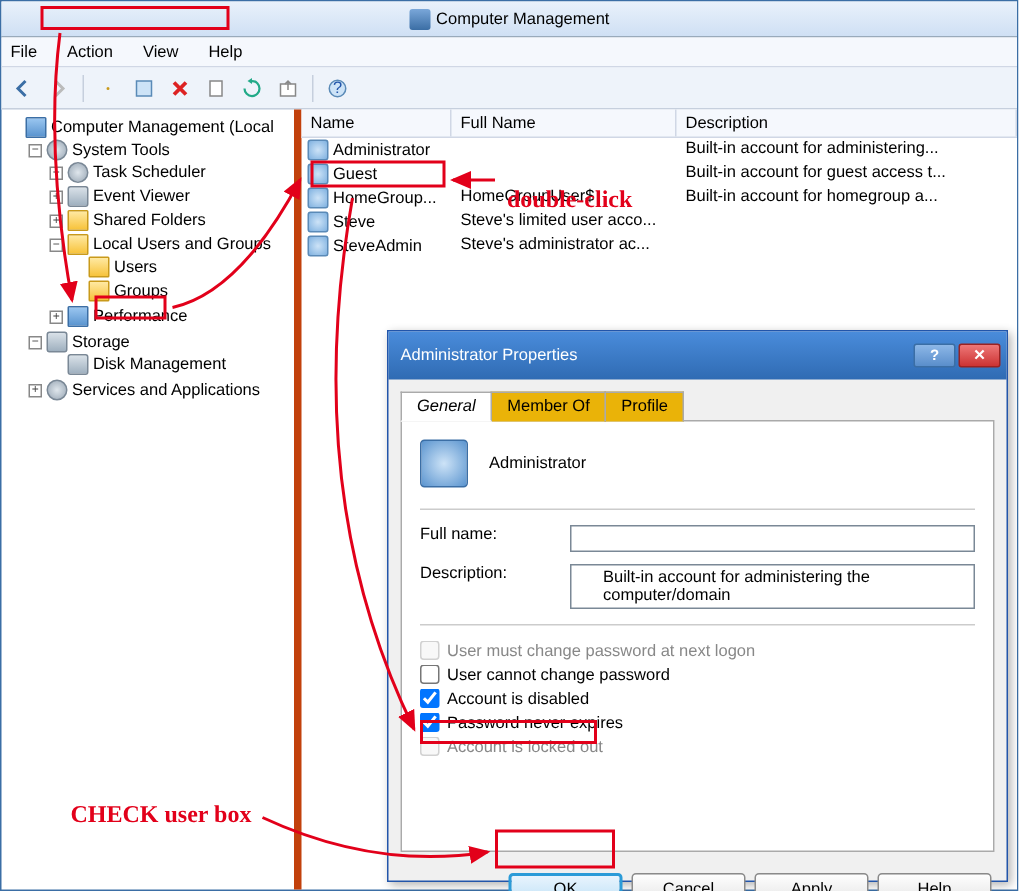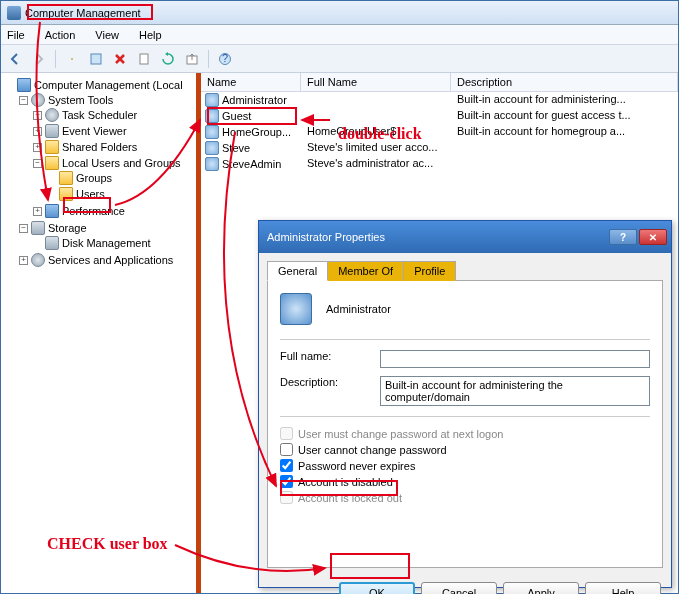--- a/index.html
+++ b/index.html
@@ -1,19 +1,19 @@
 <!DOCTYPE html>
 <html><head>
 <meta charset="utf-8">
 <style>
 * { box-sizing: border-box; margin: 0; padding: 0; font-family: "Segoe UI", Tahoma, sans-serif; font-size: 11px; }
 body { width: 679px; height: 594px; background: #fff; position: relative; overflow: hidden; }
 
 .window { border: 1px solid #3b6ea5; background: #fff; }
-.titlebar { background: linear-gradient(#e9f1fb, #cfe0f4); height: 24px; display: flex; align-items: center; padding: 0 6px; border-bottom: 1px solid #9ab; }
+.titlebar { background: linear-gradient(#e9f1fb, #cfe0f4); height: 24px; display: flex; align-items: center; padding: 0 6px; border-bottom: 1px solid #9ab; justify-content: center; }
 .titlebar .icon { width: 14px; height: 14px; margin-right: 4px; background: linear-gradient(#7aa7d9,#3b6ea5); border-radius: 2px; }
 .titlebar .title { color: #000; }
 
 .menubar { height: 20px; display: flex; align-items: center; padding: 2px 6px; gap: 20px; background: #f5f8fd; border-bottom: 1px solid #d0d7e5; }
 .menubar span { cursor: default; }
 
 .toolbar { height: 28px; display: flex; align-items: center; padding: 2px 4px; gap: 4px; background: #eef3fa; border-bottom: 1px solid #c6cfdd; }
 .tb { width: 20px; height: 20px; display: flex; align-items: center; justify-content: center; border: 1px solid transparent; border-radius: 2px; }
 .tb svg { width: 14px; height: 14px; }
 
@@ -46,28 +46,28 @@
 .dialog { position: absolute; left: 258px; top: 220px; width: 414px; height: 368px; border: 1px solid #2255aa; background: #f0f0f0; box-shadow: 2px 2px 6px rgba(0,0,0,0.3); }
 .dlg-title { height: 24px; background: linear-gradient(#4a8cdb,#2f6bb3); display: flex; align-items: center; padding: 16px 4px; color: #fff; }
 .dlg-title .t { flex: 1; padding-left: 4px; }
 .dlg-title .hbtn, .dlg-title .xbtn { width: 28px; height: 16px; margin-left: 2px; display: flex; align-items: center; justify-content: center; border-radius: 2px; font-weight: bold; font-size: 10px; }
 .dlg-title .hbtn { background: linear-gradient(#8db7e7,#5a8ecb); border: 1px solid #3b6ea5; color: #fff; }
 .dlg-title .xbtn { background: linear-gradient(#e77,#c33); border: 1px solid #922; color: #fff; }
 
 .dlg-body { padding: 8px; }
 .tabs { display: flex; }
 .tab { padding: 3px 10px; border: 1px solid #aaa; border-bottom: none; background: #eab308; margin-right: -1px; position: relative; }
-.tab.active { background: #fff; z-index: 2; border-bottom: 1px solid #fff; }
+.tab.active { background: #fff; z-index: 2; border-bottom: 1px solid #fff; font-style: italic; }
 .tabpanel { border: 1px solid #aaa; background: #fff; padding: 12px; height: 288px; margin-top: -1px; }
 
 .usericon-big { width: 32px; height: 32px; background: radial-gradient(#cde3f7,#5a94cf); border: 1px solid #3b6ea5; border-radius: 3px; }
 .formrow { display: flex; align-items: flex-start; margin: 8px 0; }
 .formrow .lbl { width: 100px; }
 .formrow input[type=text] { flex: 1; border: 1px solid #7a8896; padding: 2px 3px; font-size: 11px; height: 18px; }
-.formrow .desc { flex: 1; border: 1px solid #7a8896; padding: 2px 4px; font-size: 11px; height: 30px; }
+.formrow .desc { flex: 1; border: 1px solid #7a8896; padding: 2px 21px; font-size: 11px; height: 30px; }
 .sep { border-top: 1px solid #ccc; margin: 10px 0; }
 .chk { display: flex; align-items: center; gap: 5px; margin: 3px 0; }
 .chk input { width: 13px; height: 13px; }
 .chk.dis { color: #888; }
 
 .dlg-btns { display: flex; gap: 6px; justify-content: flex-end; padding: 6px 10px; }
 .dlg-btns button { width: 76px; height: 22px; border: 1px solid #8a8a8a; background: linear-gradient(#fefefe,#e3e3e3); border-radius: 3px; }
 .dlg-btns button.ok { border: 2px solid #2b9bd8; background: linear-gradient(#e8f4fd,#bfe1f7); }
 </style>
 </head>
@@ -177,28 +177,28 @@
                     <div class="node">
                       <span class="toggle">−</span>
                       <span class="ticon folder"></span>
                       <span>Local Users and Groups</span>
                     </div>
                   <ul>
                     <li>
                         <div class="node">
                           <span class="sp"></span>
                           <span class="ticon folder"></span>
-                          <span>Groups</span>
+                          <span>Users</span>
                         </div>
                       </li>
                     <li>
                         <div class="node">
                           <span class="sp"></span>
                           <span class="ticon folder"></span>
-                          <span>Users</span>
+                          <span>Groups</span>
                         </div>
                       </li>
                   </ul>
                 </li>
                 <li>
                     <div class="node">
                       <span class="toggle">+</span>
                       <span class="ticon mon"></span>
                       <span>Performance</span>
                     </div>
@@ -315,25 +315,25 @@
       <div class="chk dis">
           <input type="checkbox" disabled="" style="">
           <span>User must change password at next logon</span>
         </div>
       <div class="chk">
           <input type="checkbox" style="">
           <span>User cannot change password</span>
         </div>
       <div class="chk">
           <input type="checkbox" checked="" style="">
-          <span>Password never expires</span>
+          <span>Account is disabled</span>
         </div>
       <div class="chk">
           <input type="checkbox" checked="" style="">
-          <span>Account is disabled</span>
+          <span>Password never expires</span>
         </div>
       <div class="chk dis">
           <input type="checkbox" disabled="" style="">
           <span>Account is locked out</span>
         </div>
     </div>
   </div>
   <div class="dlg-btns">
     <button class="ok">OK</button>
     <button>Cancel</button>

